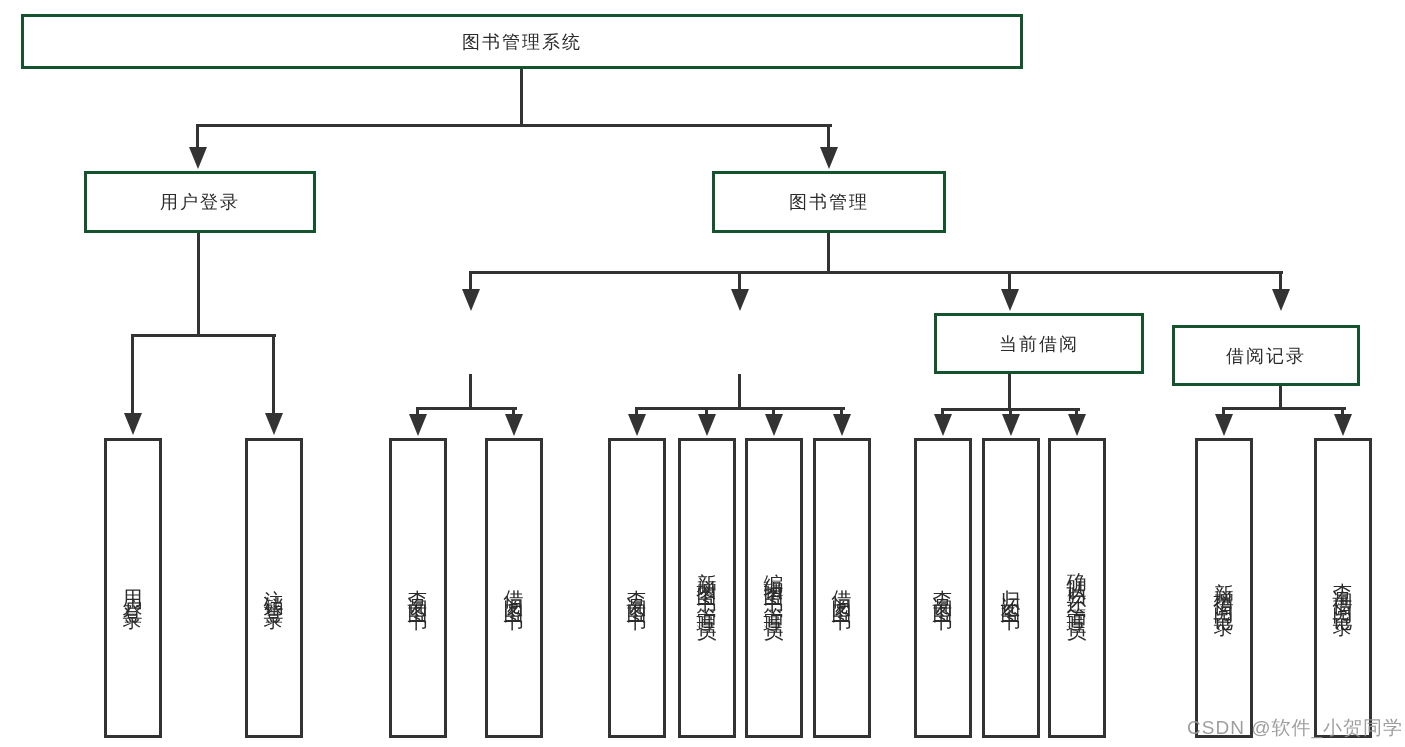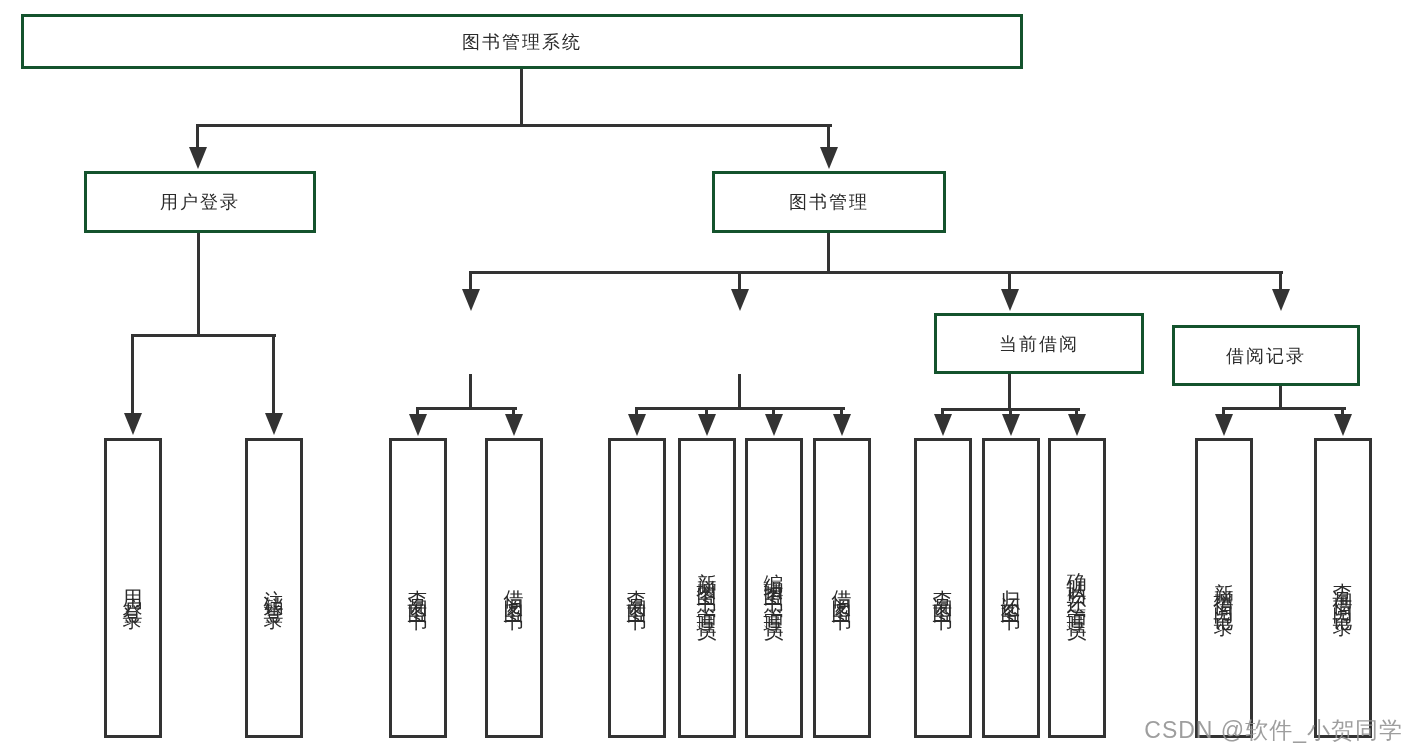--- a/index.html
+++ b/index.html
@@ -56,21 +56,21 @@
     text-orientation: mixed;
     font-size: 20px;
     letter-spacing: 7px;
     line-height: 1;
     max-height: 292px;
   }
   .watermark {
     position: absolute;
     top: 715px;
     right: 2px;
-    font-size: 23px;
+    font-size: 19px;
     letter-spacing: 1px;
     color: rgba(148, 148, 148, 0.9);
     white-space: nowrap;
     z-index: 5;
   }
 </style>
 </head>
 <body>
 
 <div class="canvas">

